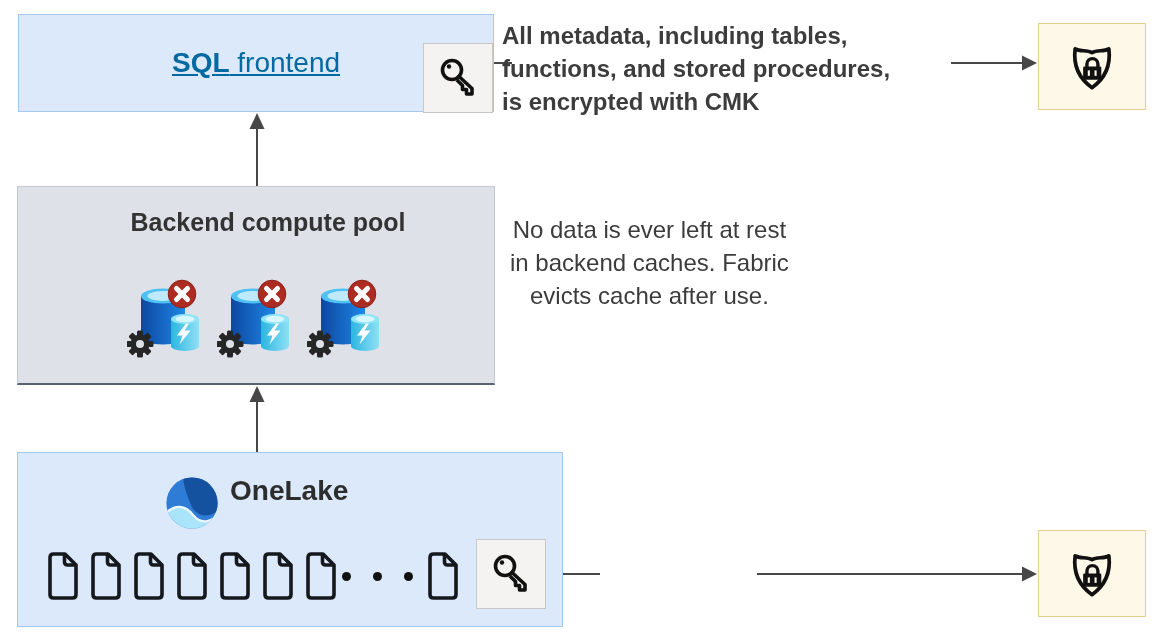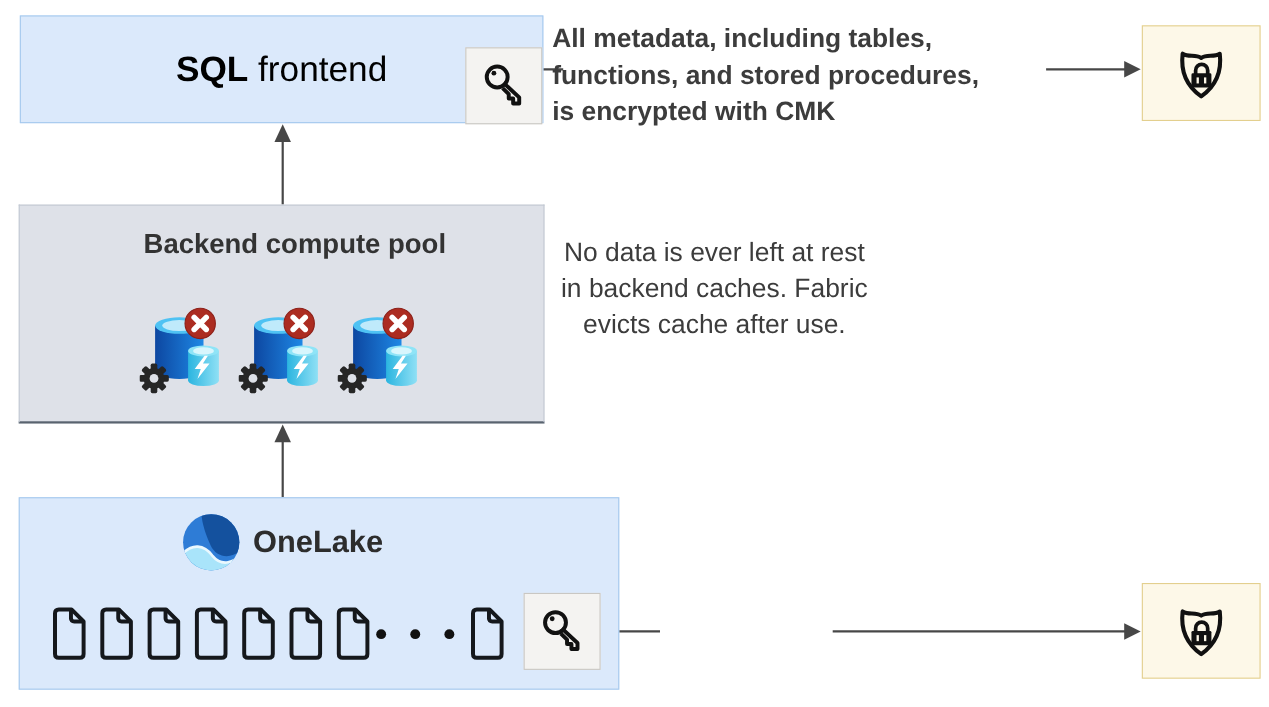--- a/index.html
+++ b/index.html
@@ -12,42 +12,42 @@
   #connectors { position:absolute; left:0; top:0; width:1154px; height:643px; }
 
   .node-box { position:absolute; }
   .blue-box { background:#dbe9fb; border:1.5px solid #a5c9ee; }
   .gray-box { background:#dee1e8; border:1px solid #c3c9d3; border-bottom:2px solid #59636f; }
   .cream-box { background:#fdf8e8; border:1.5px solid #e3cf8e;
                display:flex; align-items:center; justify-content:center; }
 
   .sql-box { left:18px; top:14px; width:476px; height:98px;
              display:flex; align-items:center; justify-content:center; }
-  .sql-title { font-size:32px; color:#000000; }
+  .sql-title { font-size:28px; color:#0369a1;text-decoration:underline; }
   .sql-title b { font-weight:bold; }
 
   .keybox { position:absolute; width:70px; height:70px; background:#f4f3f1;
             border:1px solid #c9c7c3; display:flex; align-items:center; justify-content:center; }
   .keybox-1 { left:404px; top:28px; }
   .keybox-2 { left:458px; top:86px; }
 
   .note { position:absolute; font-size:24px; line-height:33px; color:#3c3c3c; white-space:pre-line; }
   .note-1 { left:502px; top:19px;font-weight:bold; }
   .note-2 { left:510px; top:213px;text-align:center; }
   .note-3 { left:608px; top:482px; }
 
   .backend-box { left:17px; top:186px; width:478px; height:199px;padding-left:24px; }
   .backend-title { margin-top:21px; text-align:center; font-size:25px; font-weight:bold; color:#333; }
   .compute-row { position:absolute; left:0; top:90px; width:478px;
                  display:flex; justify-content:center; gap:10px; }
   .compute-icon { width:80px; height:84px; }
 
   .onelake-box { left:17px; top:452px; width:546px; height:175px; }
-  .onelake-header { position:absolute; left:146px; top:10px; height:60px;
-                    display:flex; align-items:center; gap:10px; }
+  .onelake-header { position:absolute; left:146px; top:22px; height:60px;
+                    display:flex; gap:10px; }
   .onelake-logo { width:56px; height:56px; }
   .onelake-title { font-size:28px; font-weight:bold; color:#2d2d2d; }
   .docs-row { position:absolute; left:26px; top:98px; display:flex; gap:5px; }
   .doc-icon { width:38px; height:50px; }
   .doc-single { position:absolute; left:406px; top:98px; }
   .dots { position:absolute; left:324px; top:119px; display:flex; gap:22px; }
   .dot { width:9px; height:9px; border-radius:50%; background:#111; }
 
   .cream-1 { left:1038px; top:23px; width:108px; height:87px; }
   .cream-2 { left:1038px; top:530px; width:108px; height:87px; }

